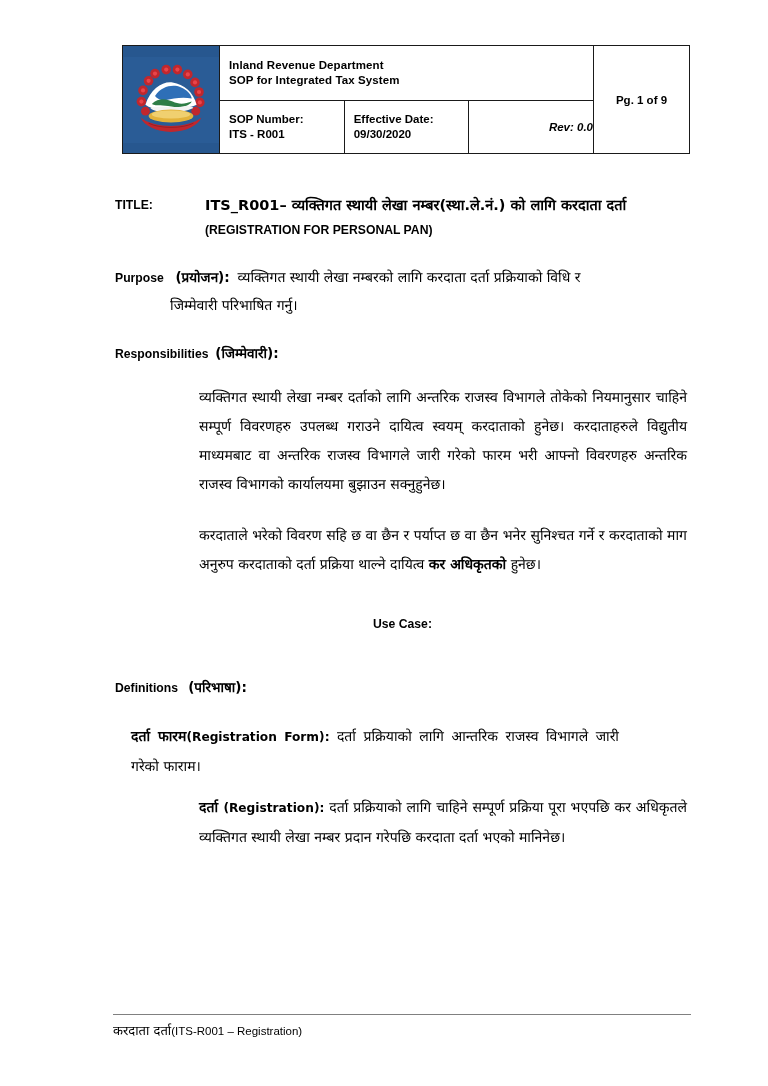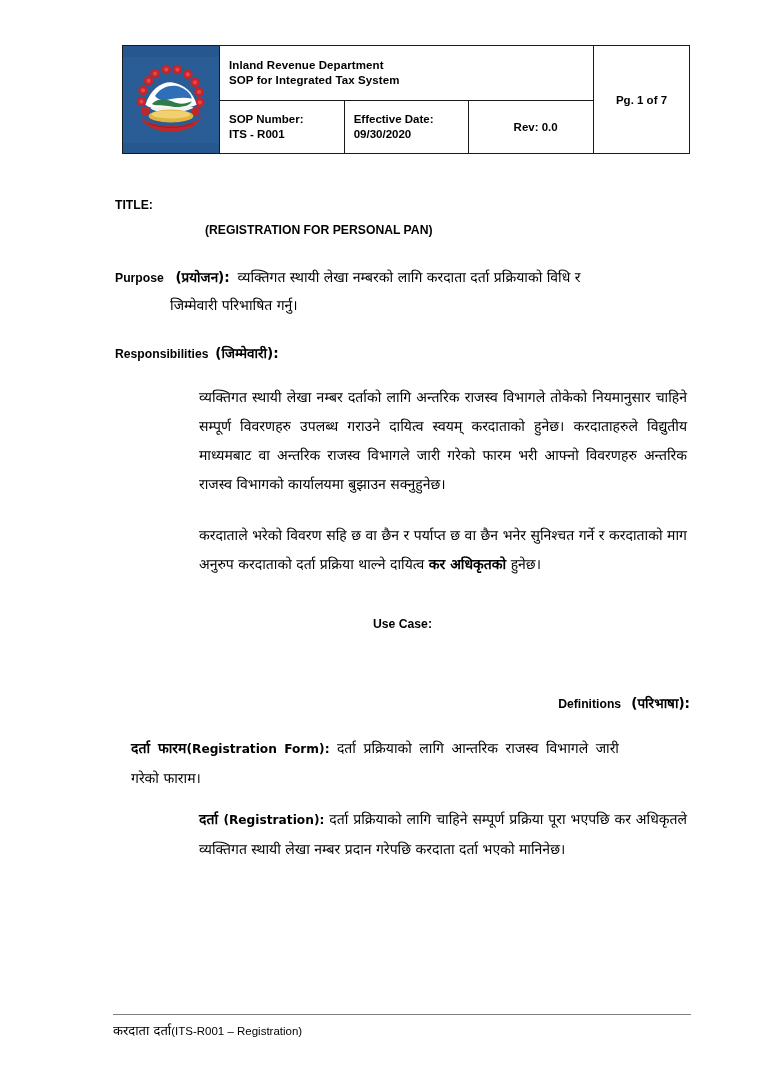--- a/index.html
+++ b/index.html
@@ -71,21 +71,22 @@
     padding: 5px 0 5px 9px !important;
     height: 42px;
   }
   .eff-date-cell {
     width: 164px;
     padding: 5px 0 5px 9px !important;
   }
   .rev-cell {
     width: 86px;
     padding: 5px 0 5px 9px !important;
-    text-align: center;
+    text-align: right;
+    font-style: italic;
   }
   .pg-cell {
     width: 95px;
     text-align: center;
     padding: 0 !important;
   }
   .cell-line {
     font-size: 11.5px;
     font-weight: bold;
     line-height: 15px;
@@ -178,23 +179,22 @@
     font-size: 12.2px;
     font-weight: bold;
     line-height: 22px;
     margin-top: 34px;
     text-align: center;
   }
 
   .definitions {
     font-size: 12.2px;
     font-weight: bold;
-    line-height: 24px;
-    margin-top: 56px;
-    text-align: right;
+    line-height: 32px;
+    margin-top: 36px;
   }
   .definitions .np { font-size: 13.5px; font-weight: bold; }
 
   .def-para {
     margin-left: 84px;
     width: 488px;
     font-size: 14px;
     line-height: 29px;
     text-align: justify;
   }
@@ -277,21 +277,21 @@
             <path d="M12 72 C 28 86, 72 86, 88 72 C 84 82, 68 90, 50 90 C 32 90, 16 82, 12 72 Z" fill="#c0272d"></path>
             <path d="M22 79 C 36 86, 64 86, 78 79" stroke="#8f1d22" stroke-width="1" fill="none"></path>
           </svg>
         </div>
       </td>
       <td class="org-cell" colspan="3">
         <div class="org-line">Inland Revenue Department</div>
         <div class="org-line">SOP for Integrated Tax System</div>
       </td>
       <td class="pg-cell" rowspan="2">
-        <div class="pg-text">Pg.  1 of 7</div>
+        <div class="pg-text">Pg.  1 of 9</div>
       </td>
     </tr>
     <tr>
       <td class="sop-num-cell">
         <div class="cell-line">SOP Number:</div>
         <div class="cell-line">ITS - R001</div>
       </td>
       <td class="eff-date-cell">
         <div class="cell-line">Effective Date:</div>
         <div class="cell-line">09/30/2020</div>
@@ -301,20 +301,21 @@
       </td>
     </tr>
   </tbody>
     </table>
 
   <div class="body-wrap">
 
     <div class="title-block">
       <div class="title-row">
         <div class="title-label">TITLE:</div>
+        <div class="title-text devanagari">ITS_R001– व्यक्तिगत स्थायी  लेखा  नम्बर(स्था.ले.नं.) को लागि करदाता दर्ता</div>
       </div>
       <div class="title-sub">(REGISTRATION FOR PERSONAL PAN)</div>
     </div>
 
     <div class="sec">
       <div class="sec-first-line">
         <span class="lbl">Purpose</span>
         <span>&nbsp;&nbsp;</span><span class="lbl-np devanagari">(प्रयोजन):</span>
         <span>&nbsp;</span><span class="devanagari">व्यक्तिगत स्थायी  लेखा   नम्बरको लागि करदाता दर्ता प्रक्रियाको विधि र</span>
       </div>

